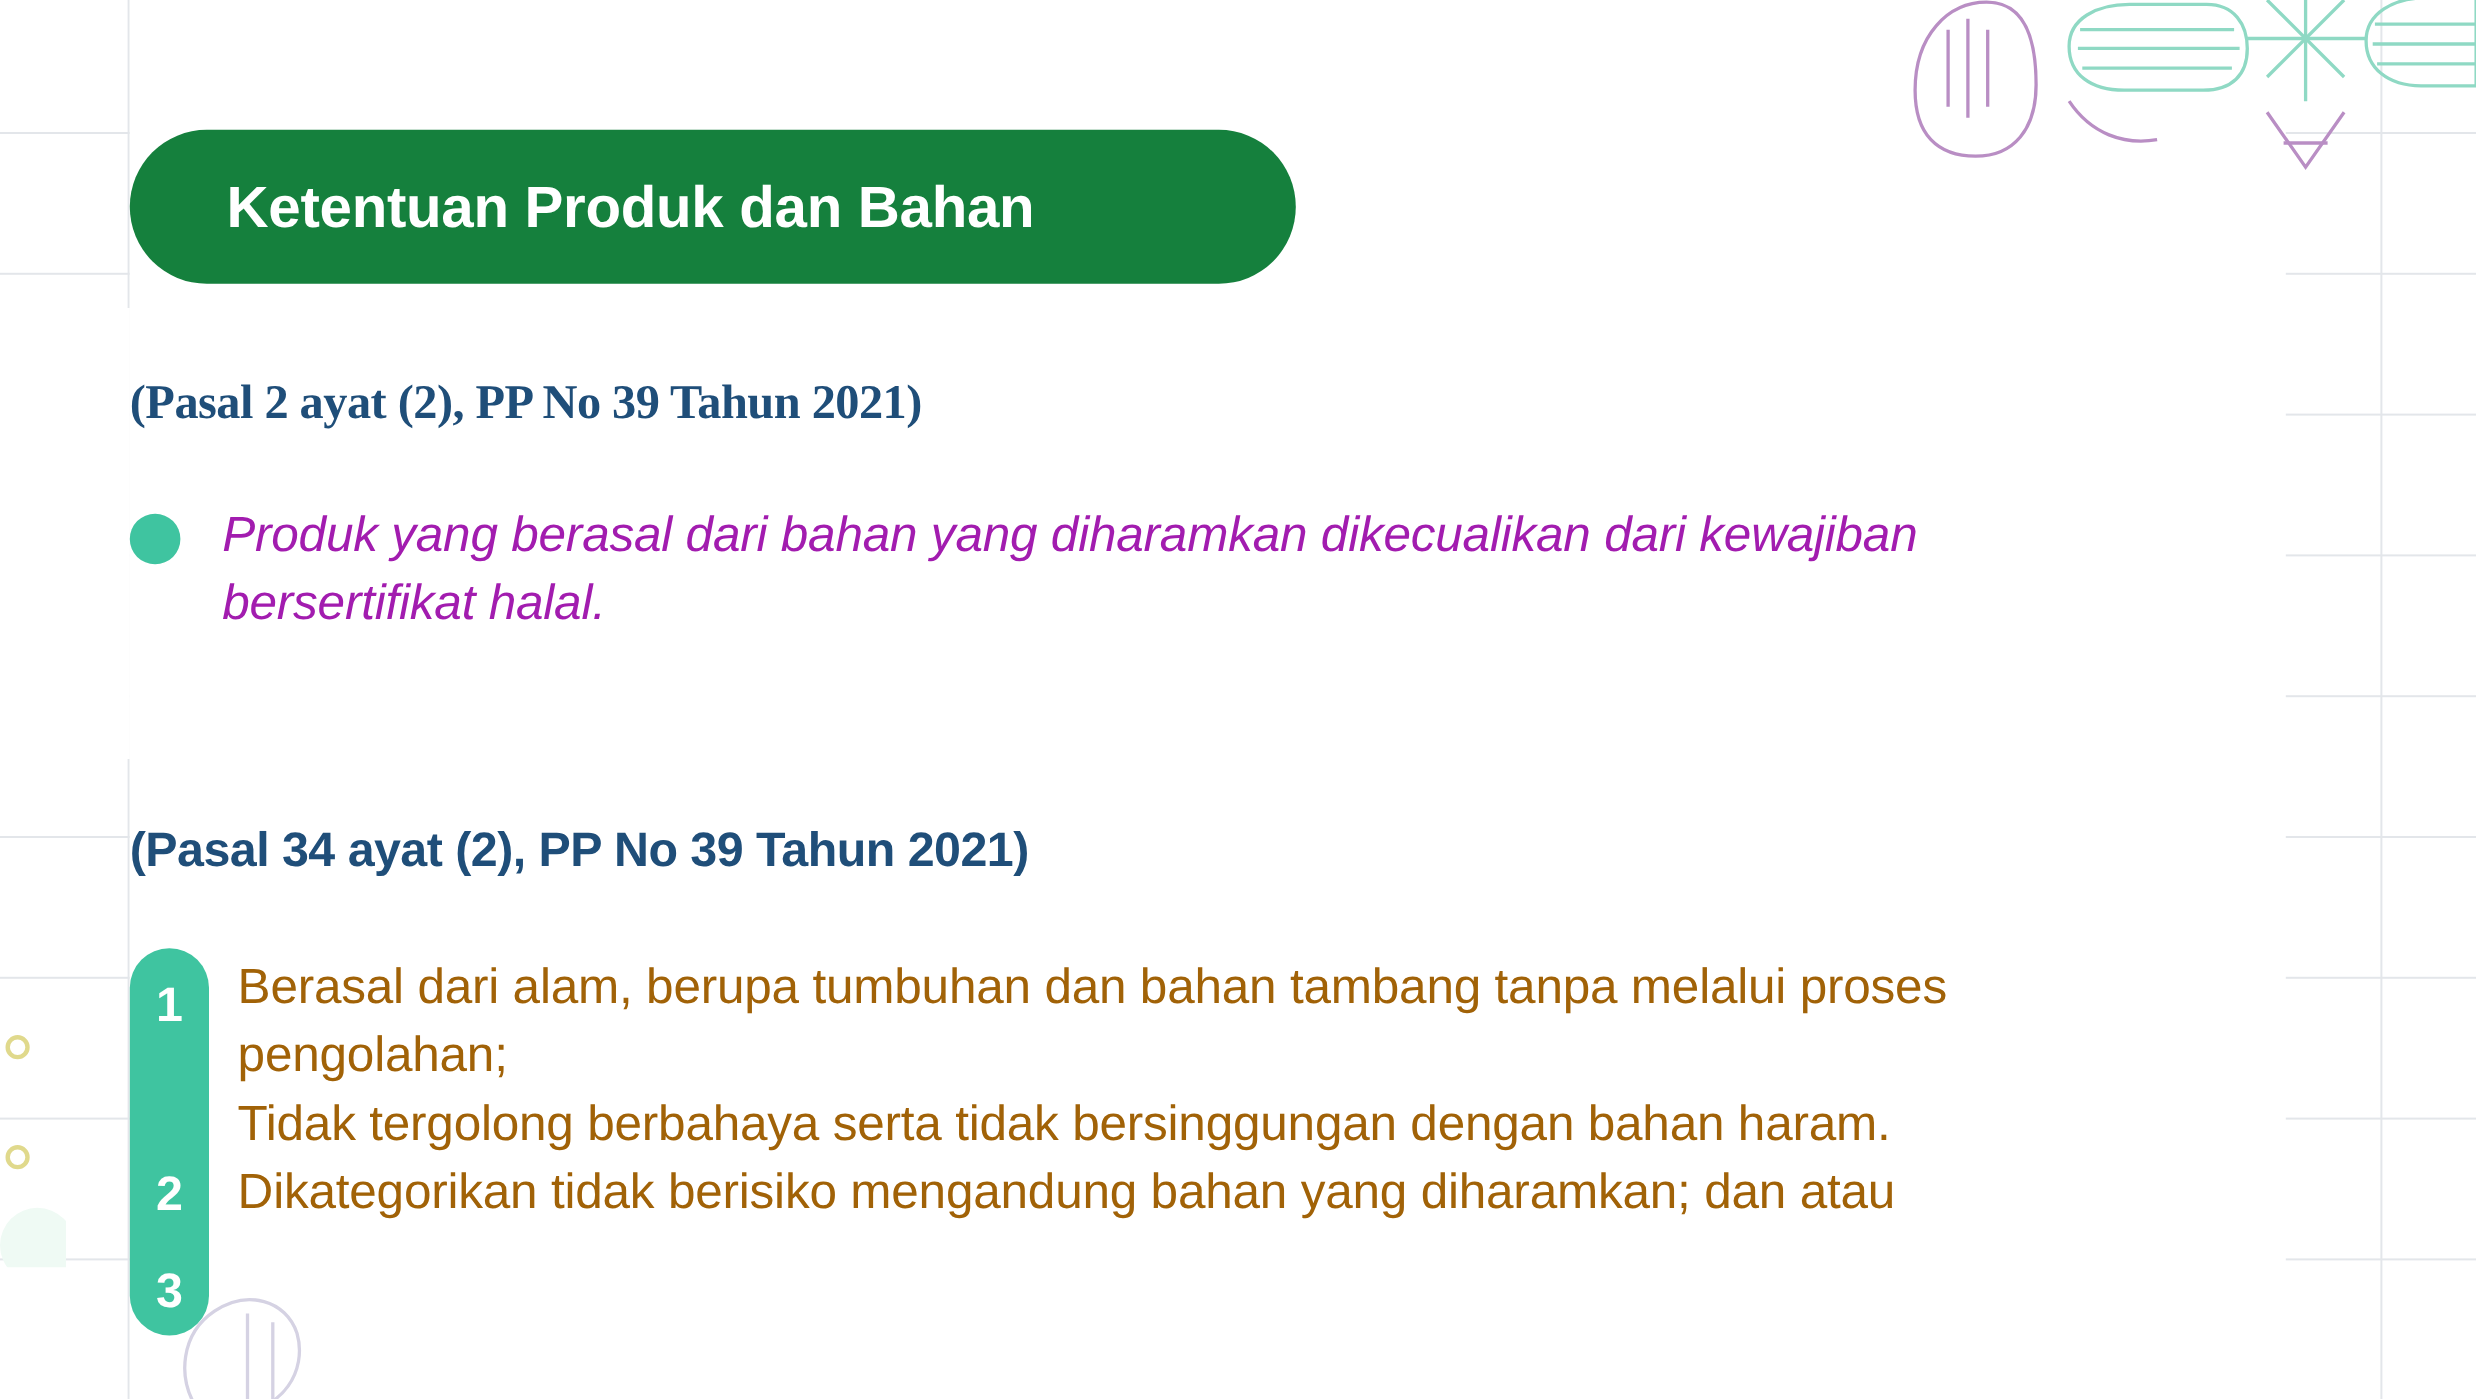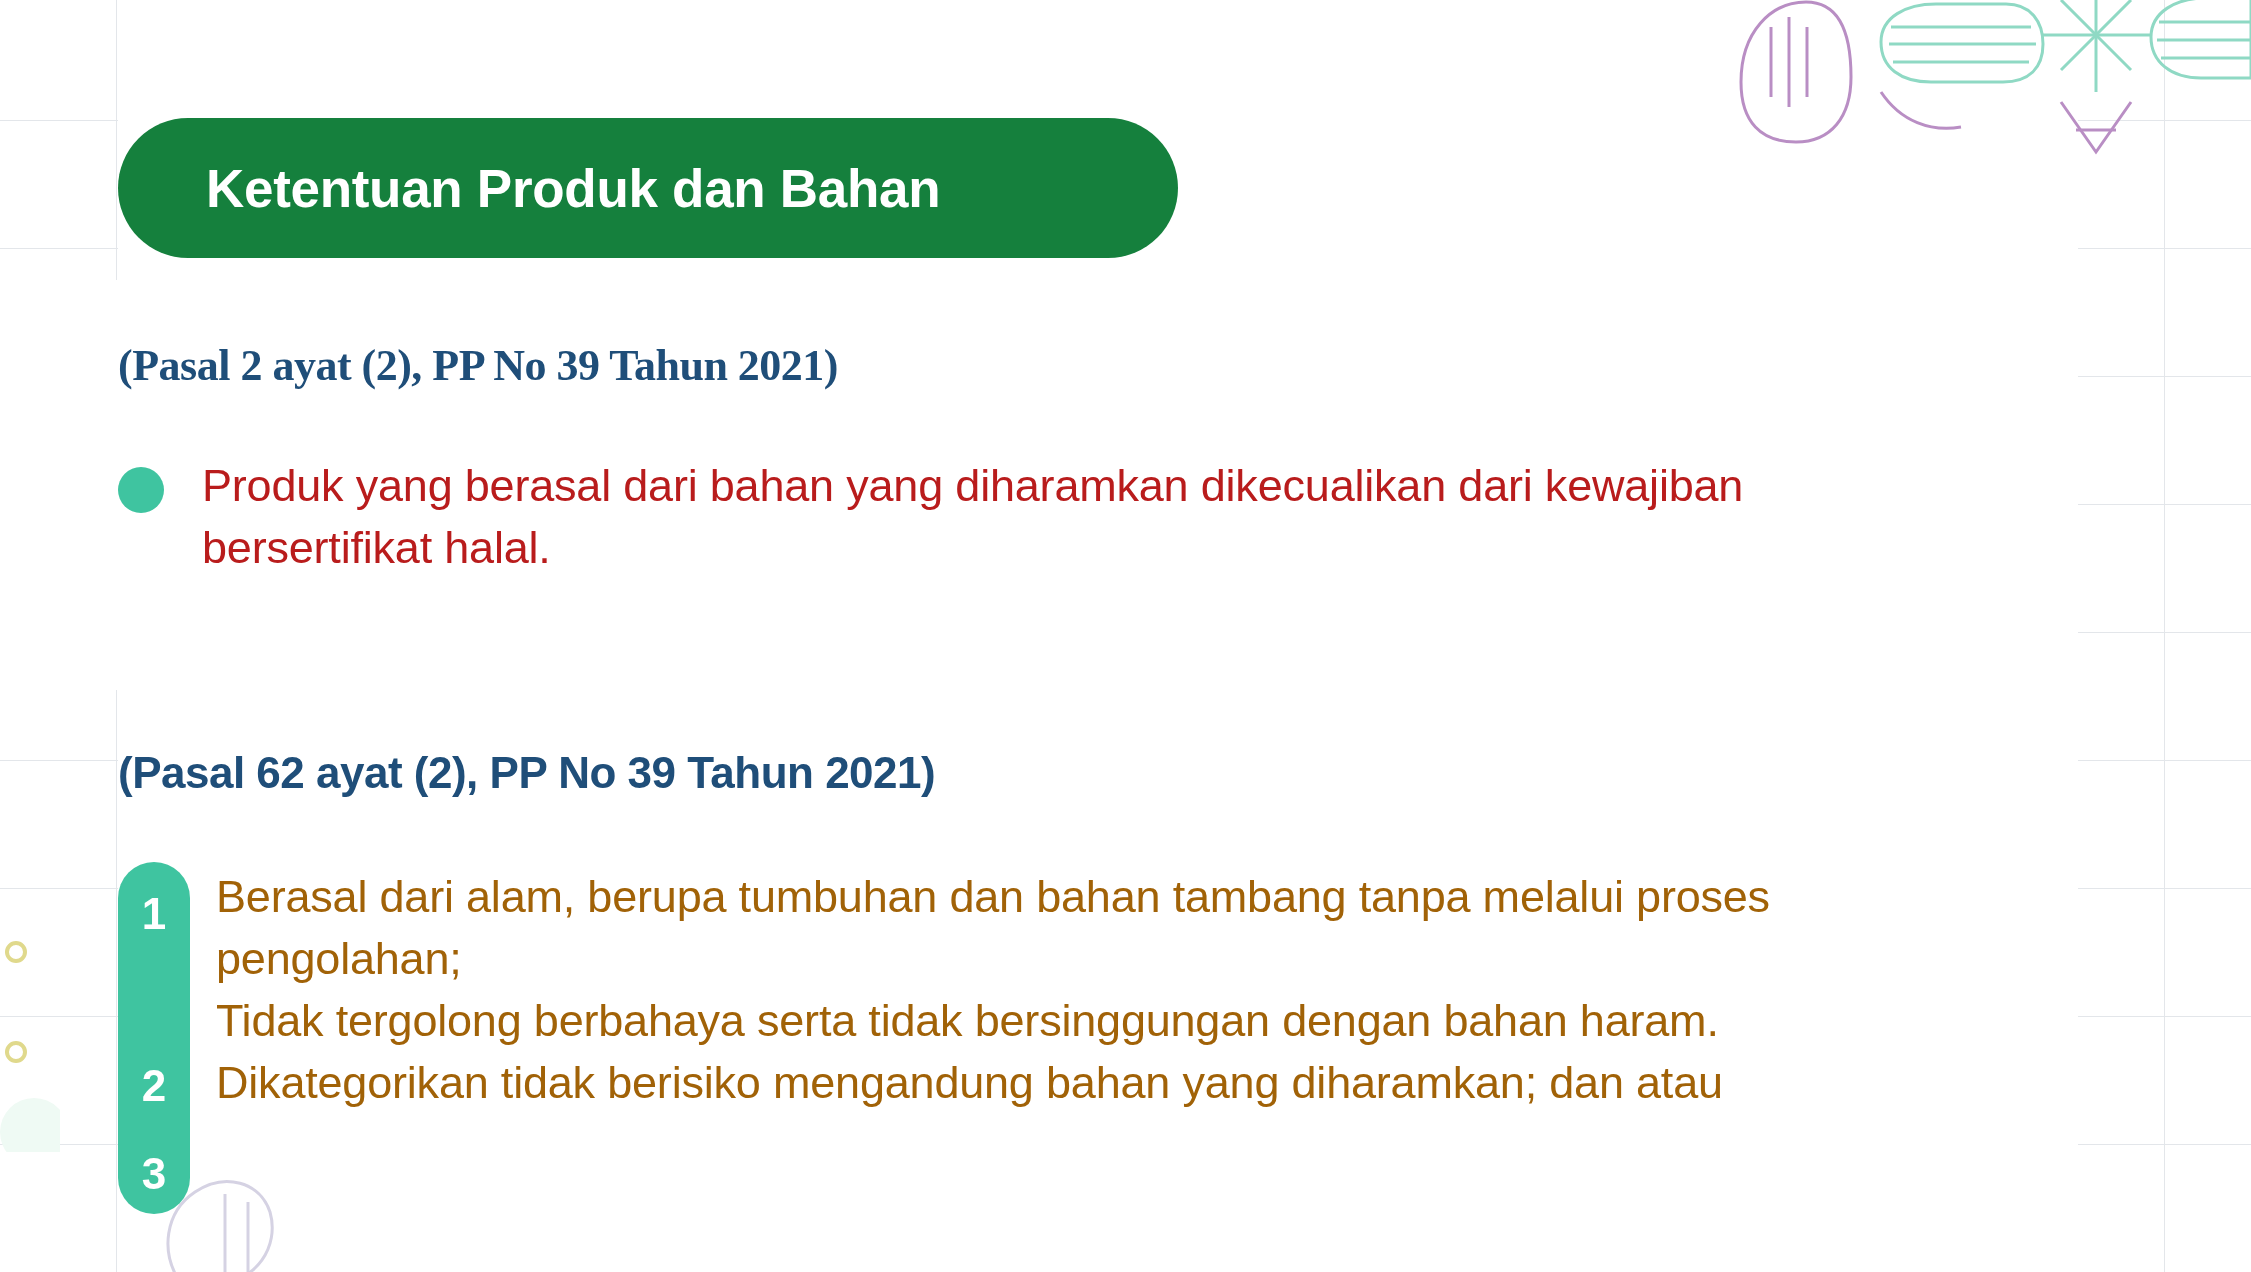--- a/index.html
+++ b/index.html
@@ -107,25 +107,26 @@
   .bullet-dot {
     width: 46px;
     height: 46px;
     border-radius: 50%;
     background: #3fc4a0;
     margin-top: 12px;
     margin-right: 38px;
     flex: none;
   }
   .bullet-text {
-    color: #b91c1c;
+    color: #a21caf;
     font-size: 45px;
     line-height: 1.38;
     max-width: 1720px;
     letter-spacing: -0.2px;
+    font-style: italic;
   }
 
   
   .numbered-block {
     position: absolute;
     left: 118px;
     top: 862px;
     display: flex;
     align-items: flex-start;
   }
@@ -232,21 +233,21 @@
     <span>Ketentuan Produk dan Bahan</span>
   </div>
 
   <div class="section-heading sh-1">(Pasal 2  ayat (2), PP No 39 Tahun 2021)</div>
 
   <div class="bullet-row">
     <div class="bullet-dot"></div>
     <div class="bullet-text">Produk yang berasal dari bahan yang diharamkan dikecualikan dari kewajiban bersertifikat halal.</div>
   </div>
 
-  <div class="section-heading sh-2">(Pasal 62 ayat (2), PP No 39 Tahun 2021)</div>
+  <div class="section-heading sh-2">(Pasal 34 ayat (2), PP No 39 Tahun 2021)</div>
 
   <div class="numbered-block">
     <div class="num-rail">
       <div class="n n-1">1</div>
       <div class="n n-2">2</div>
       <div class="n n-3">3</div>
     </div>
     <div class="num-items">
       <div class="num-item wrap">Berasal dari alam, berupa tumbuhan dan bahan tambang tanpa melalui proses pengolahan;</div>
       <div class="num-item">Tidak tergolong berbahaya serta tidak bersinggungan dengan bahan haram.</div>

